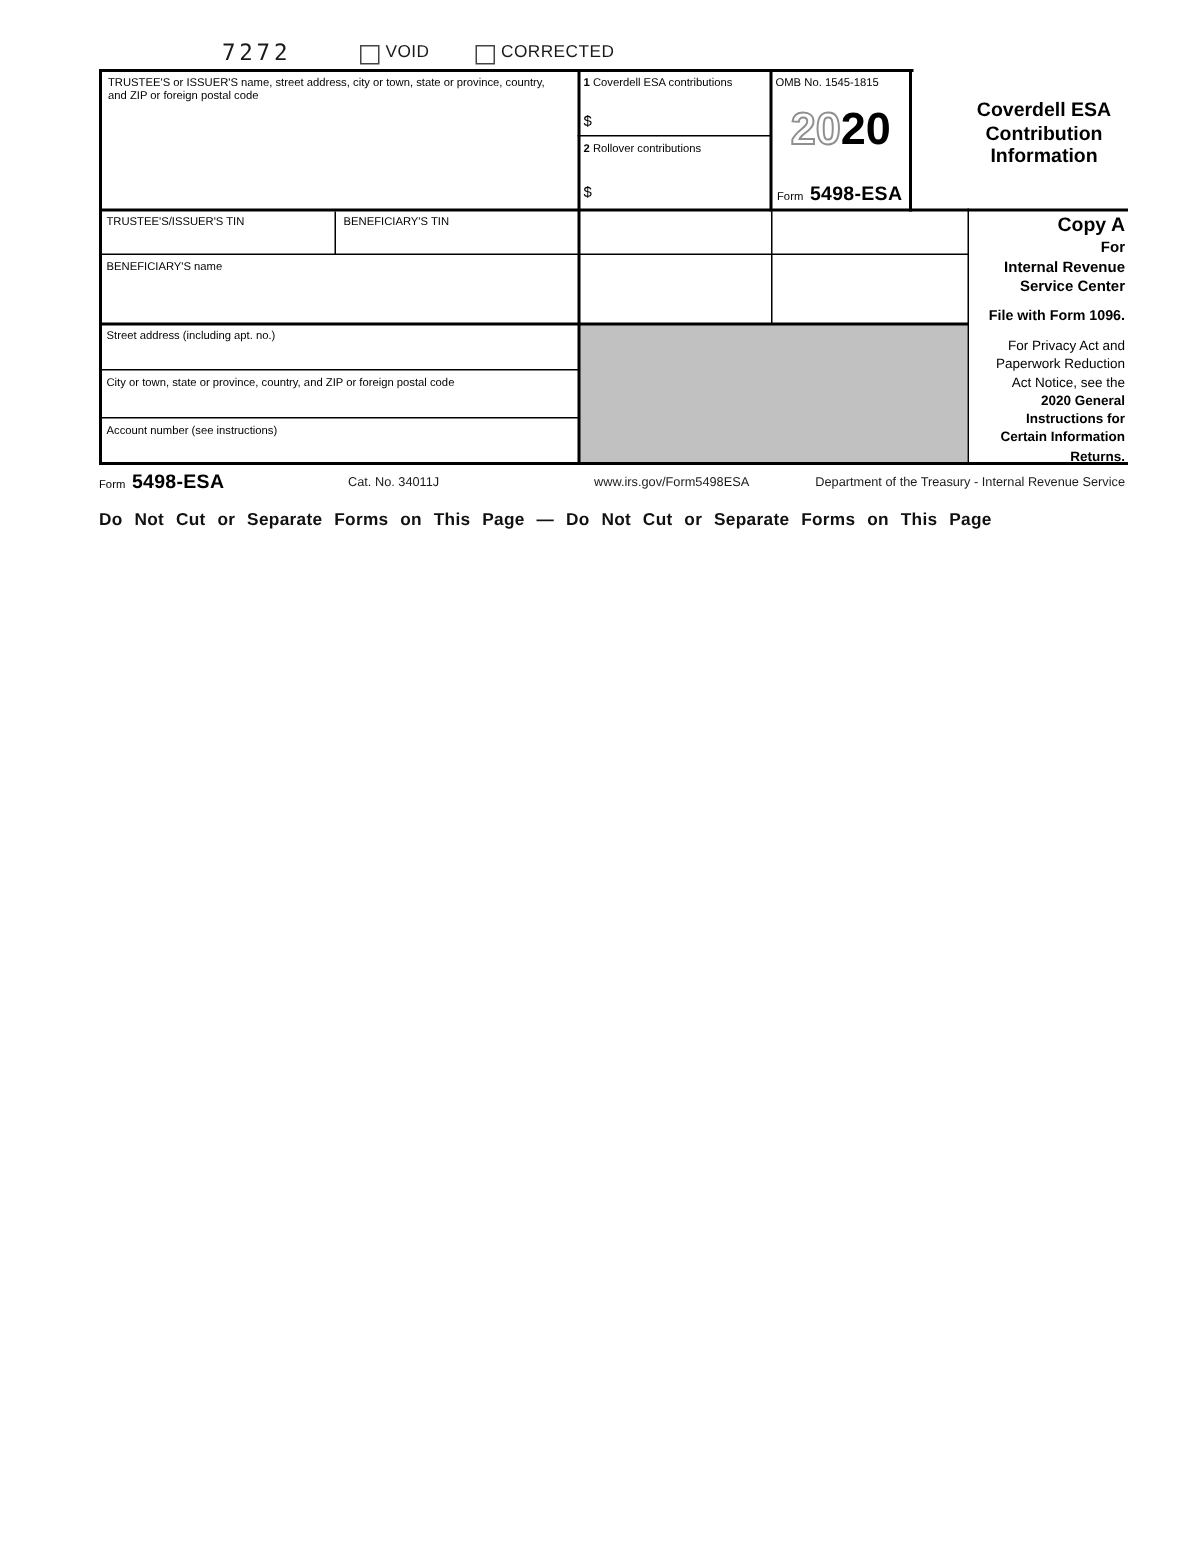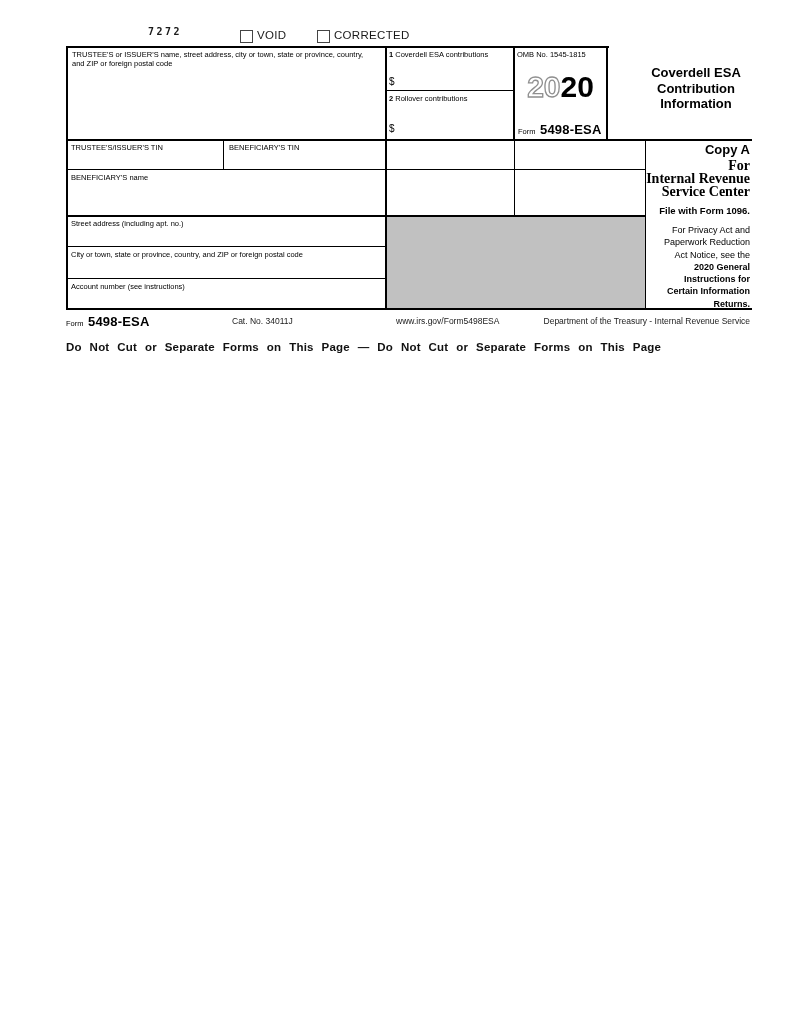--- a/index.html
+++ b/index.html
@@ -5,40 +5,40 @@
   html,body{margin:0;padding:0;background:#ffffff;}
   .page{
     position:relative;width:800px;height:1029px;background:#ffffff;
     font-family:"Liberation Sans",sans-serif;color:#000;overflow:hidden;
   }
   .abs{position:absolute;}
   .hline,.vline{position:absolute;background:#000;}
   .lbl{font-size:7.5px;line-height:9px;color:#000;}
   .dollar{font-size:10px;font-weight:normal;}
   .ocr{
-    font-family:"DejaVu Sans Mono",monospace;font-size:10px;letter-spacing:2.5px;
-    font-weight:bold;color:#1a1a1a;
+    font-family:"DejaVu Sans Mono",monospace;font-size:15px;letter-spacing:2.5px;
+    font-weight:normal;color:#1a1a1a;
   }
   .chk{
     position:absolute;width:11px;height:11px;border:1.4px solid #444;background:#fff;
   }
   .chk-label{font-size:11.5px;color:#1a1a1a;letter-spacing:0.3px;}
   .title-block{
     font-size:13px;font-weight:bold;line-height:15.5px;text-align:center;color:#000;
   }
   .year{
     font-size:30px;font-weight:bold;line-height:30px;text-align:center;white-space:nowrap;
   }
   .year .outline{
     color:#fff;-webkit-text-stroke:1.3px #8f8f8f;font-weight:bold;
   }
   .form-id-small{font-size:7.5px;}
   .form-id-big{font-size:13px;font-weight:bold;letter-spacing:0.2px;}
   .copy-a-title{font-size:13px;font-weight:bold;}
-  .copy-a-line{font-size:14px;font-weight:bold;line-height:13px;font-family:Liberation Serif, serif;}
+  .copy-a-line{font-size:10px;font-weight:bold;line-height:13px;}
   .file-with{font-size:9.5px;font-weight:bold;}
   .privacy{font-size:9px;line-height:12.3px;text-align:right;}
   .privacy .b{font-weight:bold;}
   .footer-small{font-size:8.5px;color:#1a1a1a;}
   .notice{
     font-size:11.5px;font-weight:bold;letter-spacing:0.2px;word-spacing:4.5px;
     white-space:nowrap;color:#111;
   }
   .gray-fill{position:absolute;background:#c1c1c1;}
   .cell{position:absolute;}

